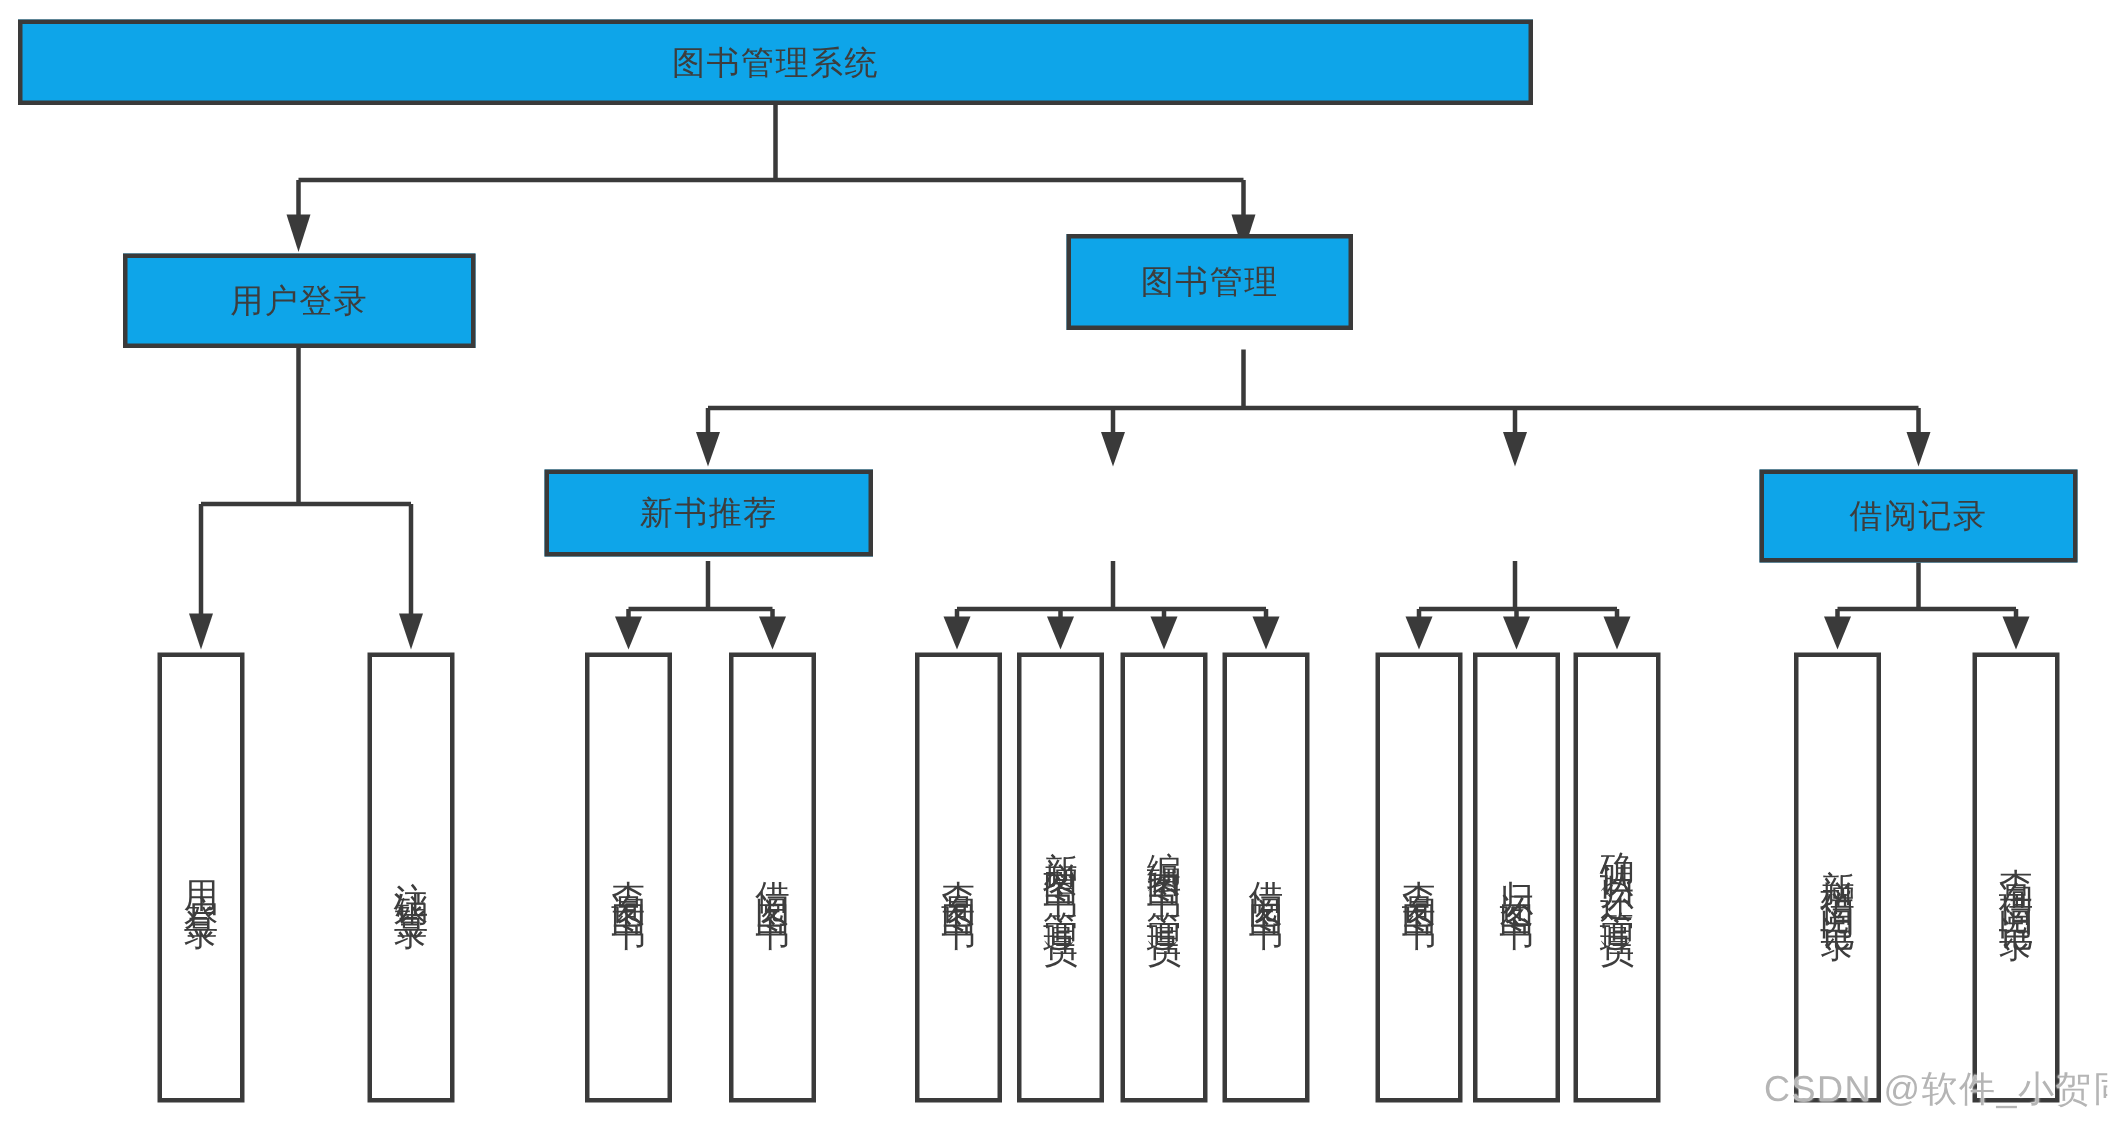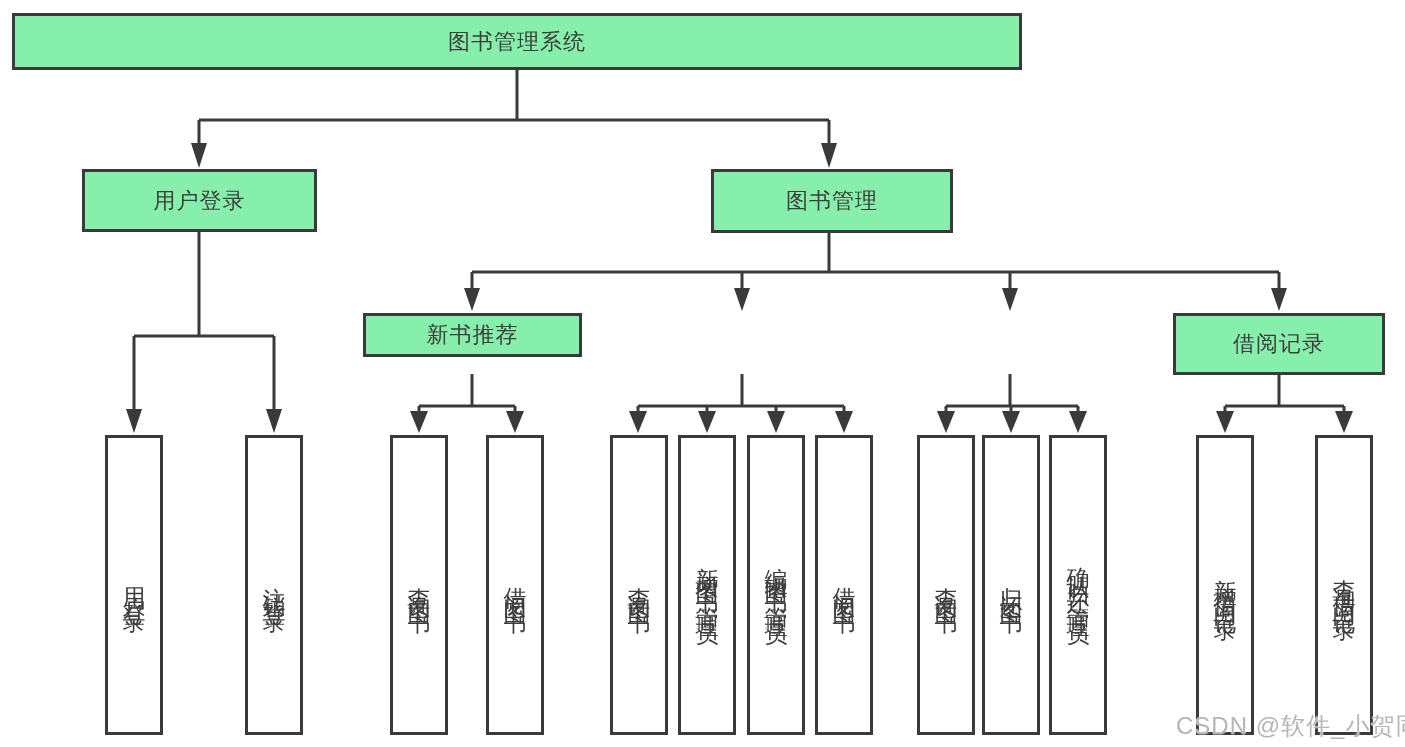--- a/index.html
+++ b/index.html
@@ -14,21 +14,21 @@
   .connectors {
     position: absolute;
     left: 0; top: 0;
     width: 1405px; height: 747px;
     pointer-events: none;
   }
   .node {
     position: absolute;
     box-sizing: border-box;
     border: 3px solid #3a3a3a;
-    background: #86efac;
+    background: #0ea5e9;
     display: flex;
     align-items: center;
     justify-content: center;
     font-size: 22px;
     color: #3d3d3d;
     white-space: nowrap;
     letter-spacing: 1px;
   }
   .leaf {
     position: absolute;
@@ -105,23 +105,23 @@
       <polygon points="1069,411 1087,411 1078,433"></polygon>
 
       <polygon points="1216,411 1234,411 1225,433"></polygon>
       <polygon points="1335,411 1353,411 1344,433"></polygon>
     </g>
   </svg>
 
   <div class="node" style="left:12px; top:13px; width:1010px; height:57px;">图书管理系统</div>
 
   <div class="node" style="left:82px; top:169px; width:235px; height:63px;">用户登录</div>
-  <div class="node" style="left:711px; top:169px; width:242px; height:64px;">图书管理</div>
+  <div class="node" style="left:711px; top:156px; width:191px; height:64px;">图书管理</div>
 
-  <div class="node" style="left:363px; top:313px; width:219px; height:44px;">新书推荐</div>
+  <div class="node" style="left:363px; top:313px; width:219px; height:58px;">新书推荐</div>
   <div class="node" style="left:1173px; top:313px; width:212px; height:62px;">借阅记录</div>
 
   <div class="leaf" style="left:105px; top:435px; width:58px; height:300px;">用户登录</div>
   <div class="leaf" style="left:245px; top:435px; width:58px; height:300px;">注销登录</div>
 
   <div class="leaf" style="left:390px; top:435px; width:58px; height:300px;">查询图书</div>
   <div class="leaf" style="left:486px; top:435px; width:58px; height:300px;">借阅图书</div>
 
   <div class="leaf" style="left:610px; top:435px; width:58px; height:300px;">查询图书</div>
   <div class="leaf" style="left:678px; top:435px; width:58px; height:300px;">新增图书（管理员）</div>

